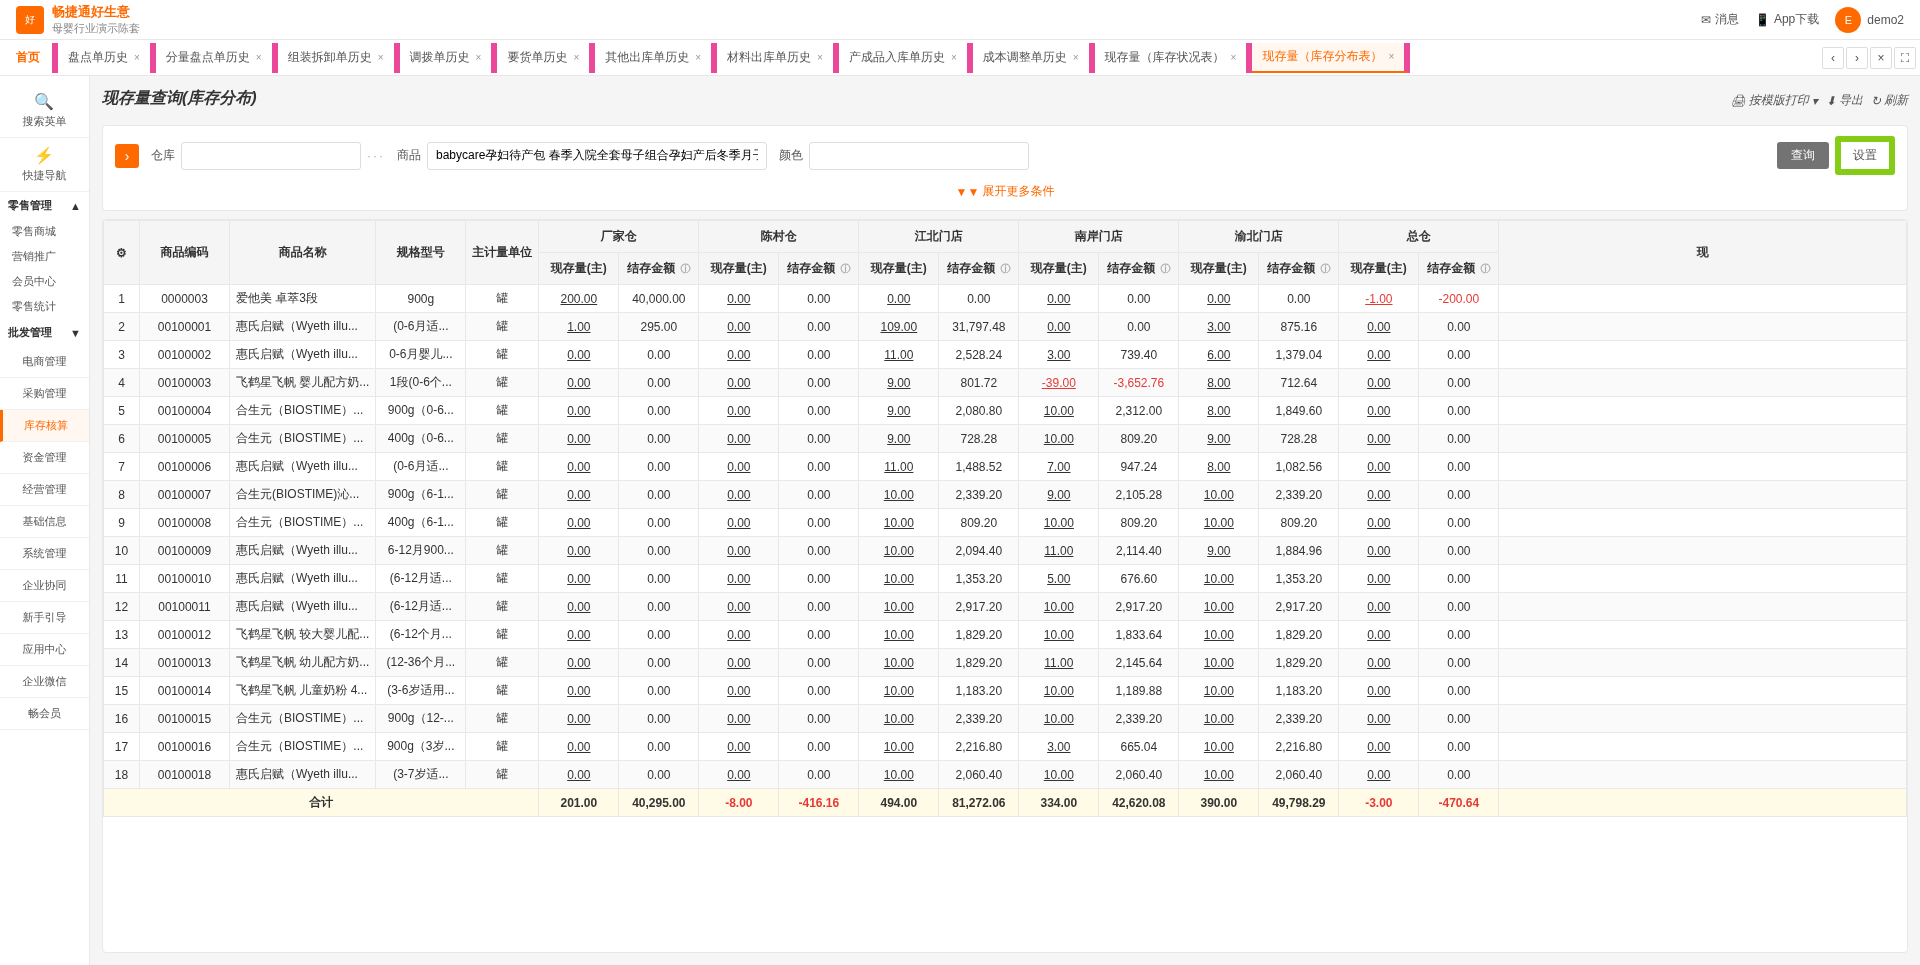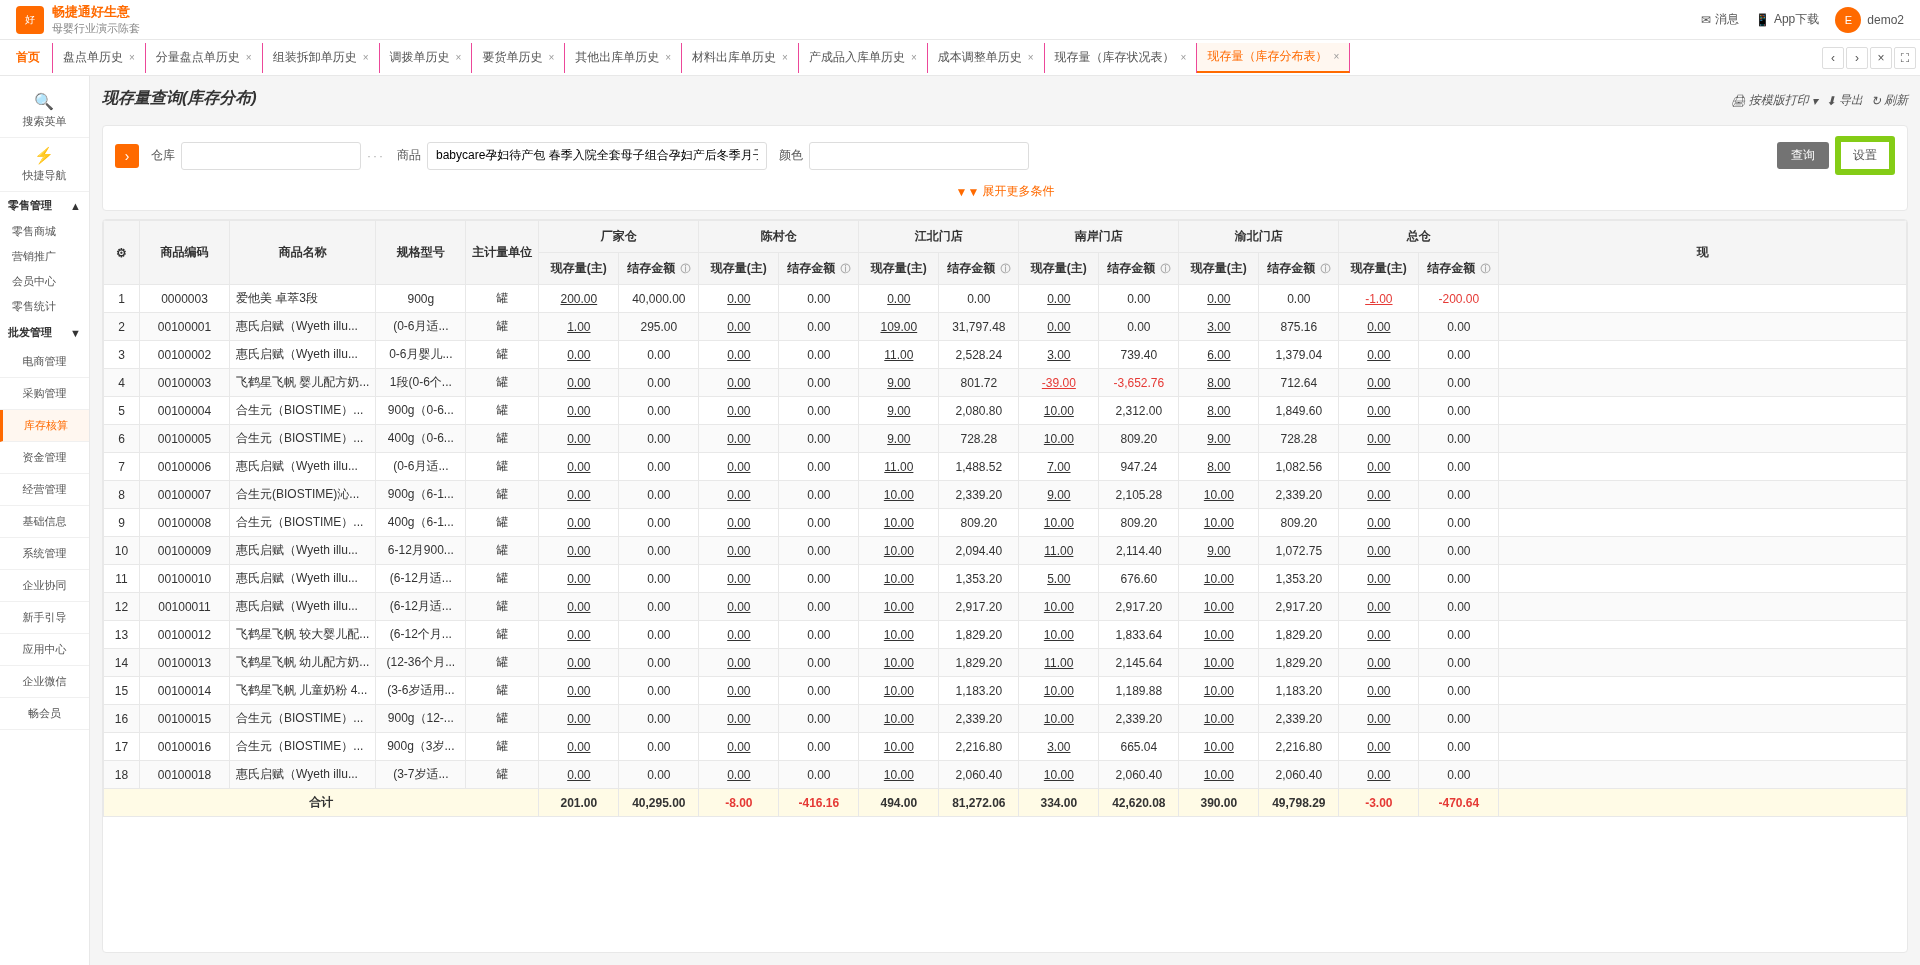--- a/index.html
+++ b/index.html
@@ -33,21 +33,21 @@
     }
     .tab-item {
       height: 30px;
       padding: 0 10px;
       display: flex;
       align-items: center;
       gap: 4px;
       cursor: pointer;
       font-size: 12px;
       color: #555;
-      border-right: 1px solid #ec4899;
+      border-right: 6px solid #ec4899;
       white-space: nowrap;
       flex-shrink: 0;
     }
     .tab-item.active {
       background: #fff7f0;
       color: #ff6a00;
       border-bottom: 2px solid #ff6a00;
     }
     .tab-home { color: #ff6a00; font-weight: bold; padding: 0 12px; }
     .tab-close { color: #999; font-size: 10px; margin-left: 2px; }
@@ -582,21 +582,21 @@
     <td>罐</td>
     <td class="num">0.00</td>
     <td>0.00</td>
     <td class="num">0.00</td>
     <td>0.00</td>
     <td class="num">10.00</td>
     <td>2,094.40</td>
     <td class="num ">11.00</td>
     <td class="">2,114.40</td>
     <td class="num">9.00</td>
-    <td>1,072.75</td>
+    <td>1,884.96</td>
     <td class="num ">0.00</td>
     <td class="">0.00</td>
     <td></td>
   </tr>
             <tr>
     <td>11</td>
     <td>00100010</td>
     <td style="text-align:left;">惠氏启赋（Wyeth illu...</td>
     <td>(6-12月适...</td>
     <td>罐</td>

